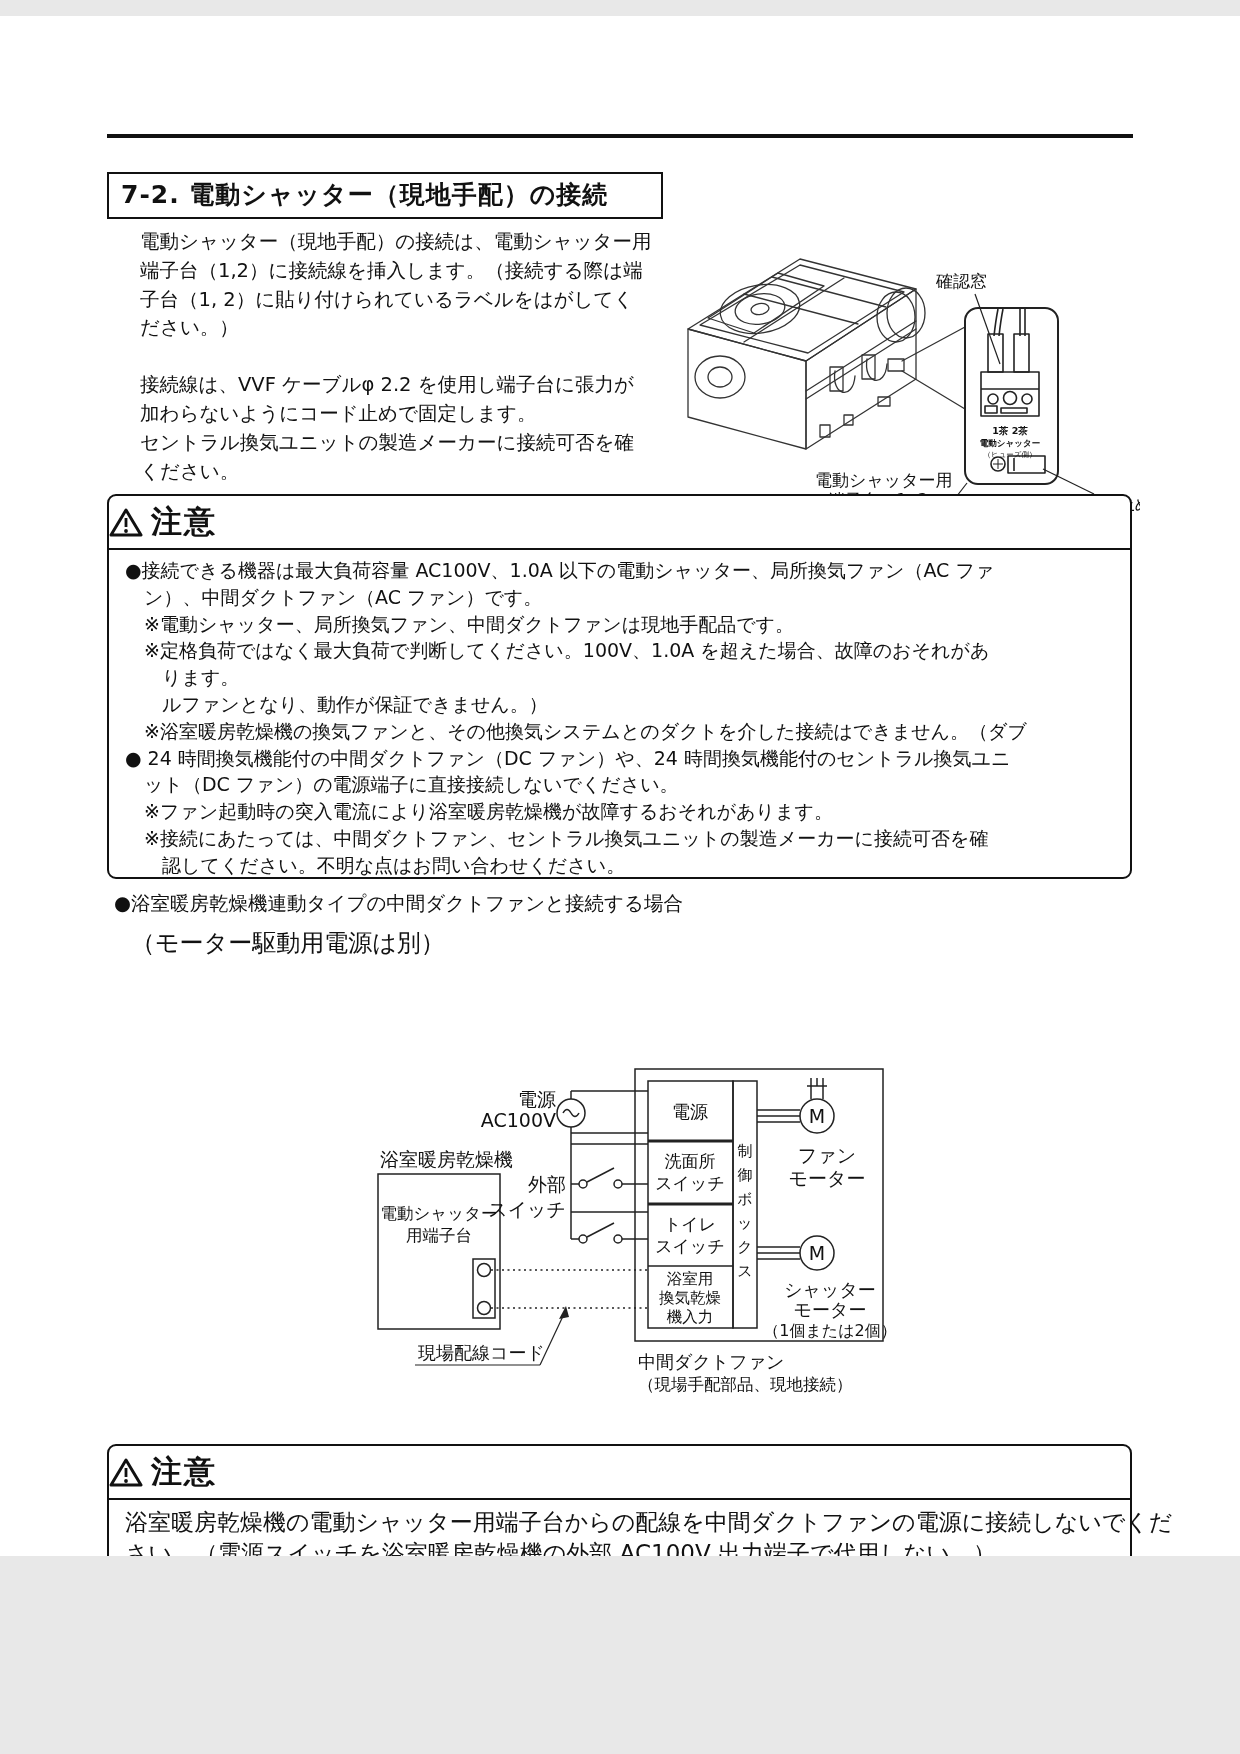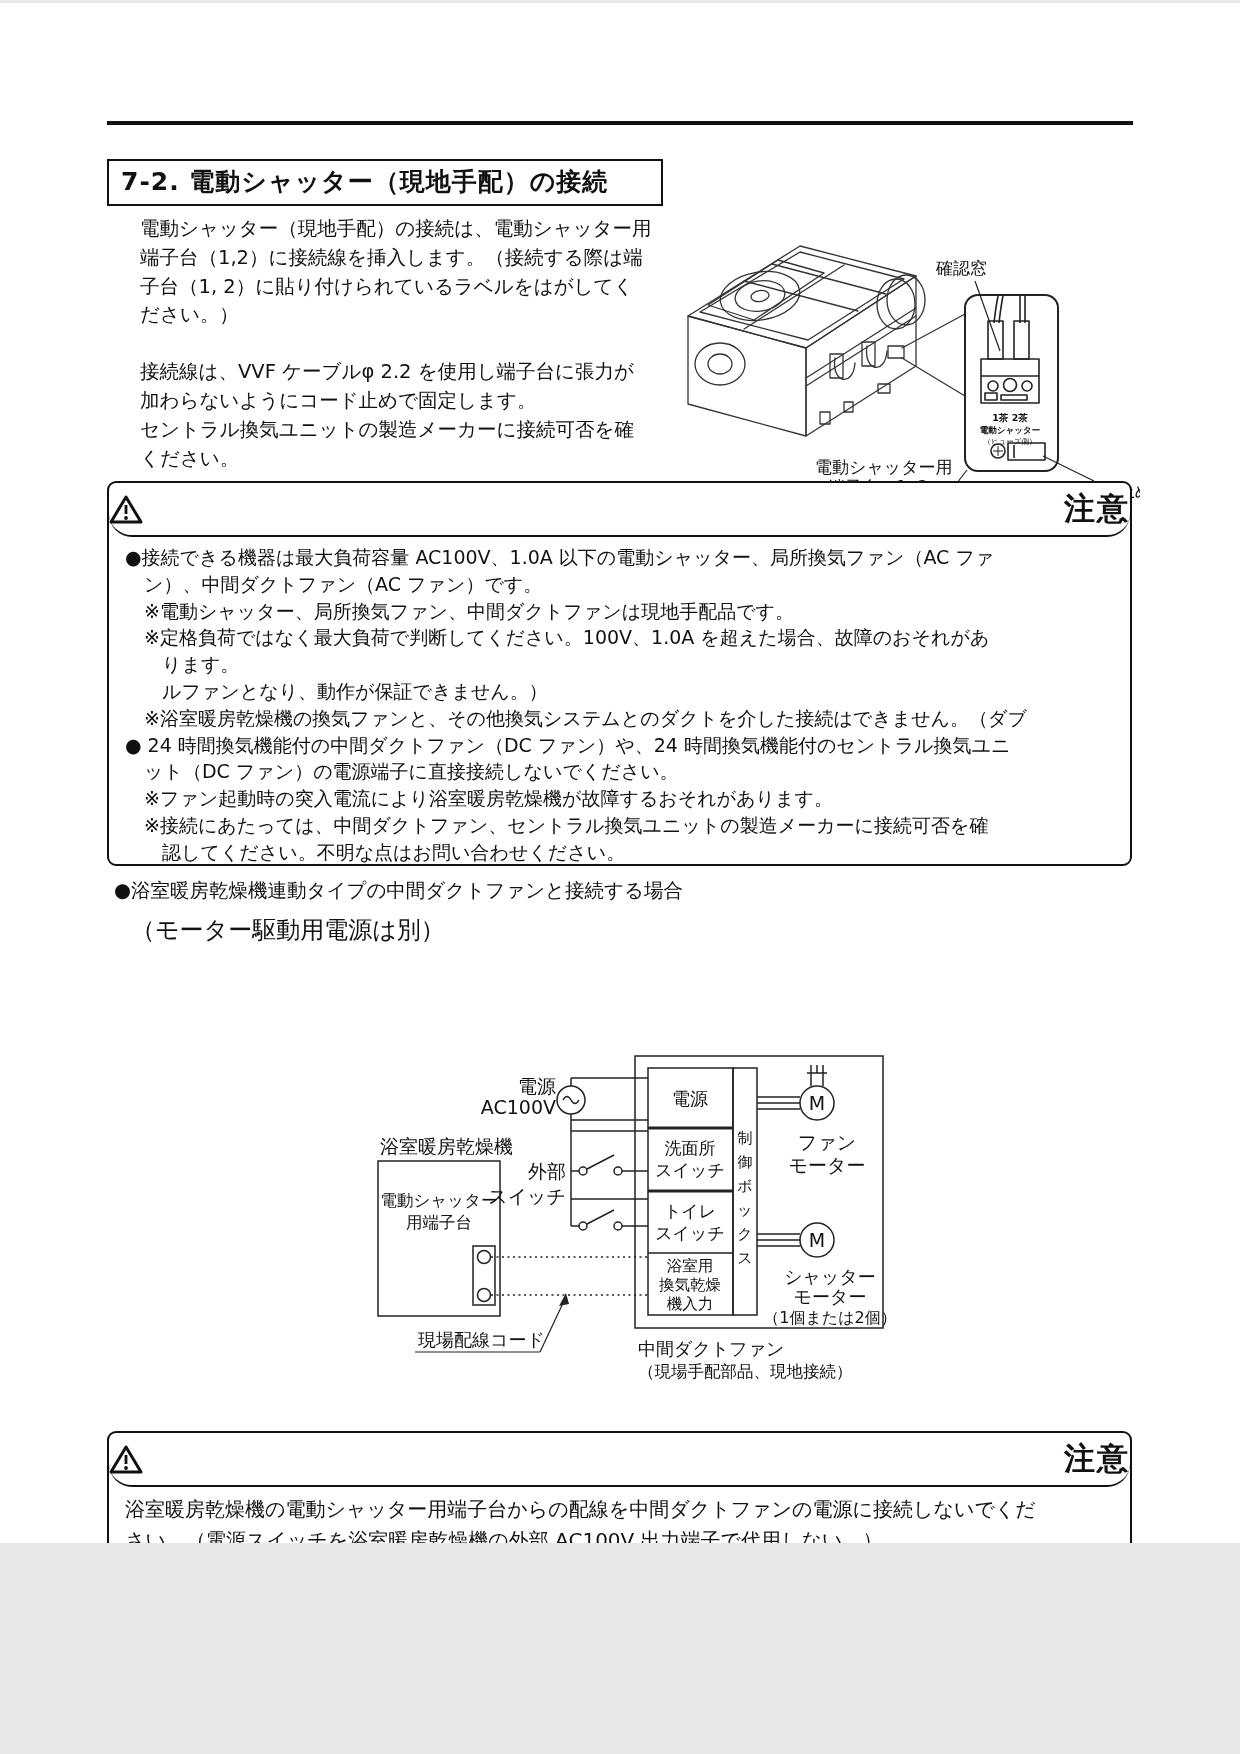--- a/index.html
+++ b/index.html
@@ -1,45 +1,44 @@
 <!DOCTYPE html>
 <html lang="ja"><head>
 <meta charset="utf-8">
 <style>
   html,body{margin:0;padding:0;background:#e8e8e8;}
   .page{
-    position:relative;width:1240px;height:1540px;margin:3px auto;
+    position:relative;width:1240px;height:1540px;margin:16px auto;
     background:#ffffff;color:#111;
     font-family:"DejaVu Sans","Liberation Sans",sans-serif;
     overflow:hidden;
   }
   .abs{position:absolute;}
   .rule-top{left:107px;top:118px;width:1026px;height:4px;background:#111;}
   .rule-bottom{left:105px;top:1662px;width:1030px;height:2px;background:#222;}
   .title-box{
     left:107px;top:156px;width:528px;border:2px solid #111;
     padding:4px 12px 6px 12px;font-size:25px;font-weight:bold;letter-spacing:1px;
     background:#fff;
   }
   .intro{left:140px;top:212px;width:520px;font-size:19.5px;line-height:28.8px;}
   .intro .para2{margin-top:28px;}
   .caution{
     border:2.5px solid #111;border-radius:9px;background:#fff;
   }
   .caution1{left:107px;top:478px;width:1021px;height:381px;}
   .caution2{left:107px;top:1428px;width:1021px;height:133px;}
   .caution-header{
-    height:52px;display:flex;align-items:center;justify-content:space-between;gap:8px;
+    height:52px;display:flex;align-items:center;justify-content:flex-start;gap:8px;
     border-bottom:2.5px solid #111;
-    border-radius:23px;
   }
   .caution-title{font-size:31px;font-weight:bold;letter-spacing:2px;}
   .caution-body{padding:7px 10px 0 10px;}
   .cline{font-size:19px;line-height:26.8px;white-space:nowrap;}
-  .c2line{font-size:20px;line-height:31px;white-space:nowrap;}
+  .c2line{font-size:23px;line-height:31px;white-space:nowrap;}
   .ind0{padding-left:6px;}
   .ind1{padding-left:25px;}
   .ind2{padding-left:43px;}
   .sec-head{left:114px;top:874px;font-size:19.5px;white-space:nowrap;}
   .sec-sub{left:131px;top:911px;font-size:24px;white-space:nowrap;}
   .pageno{left:0;top:1690px;width:100%;text-align:center;font-size:19px;letter-spacing:1px;}
   svg{display:block;}
   svg text{font-family:"DejaVu Sans","Liberation Sans",sans-serif;fill:#111;}
 </style>
 </head>

